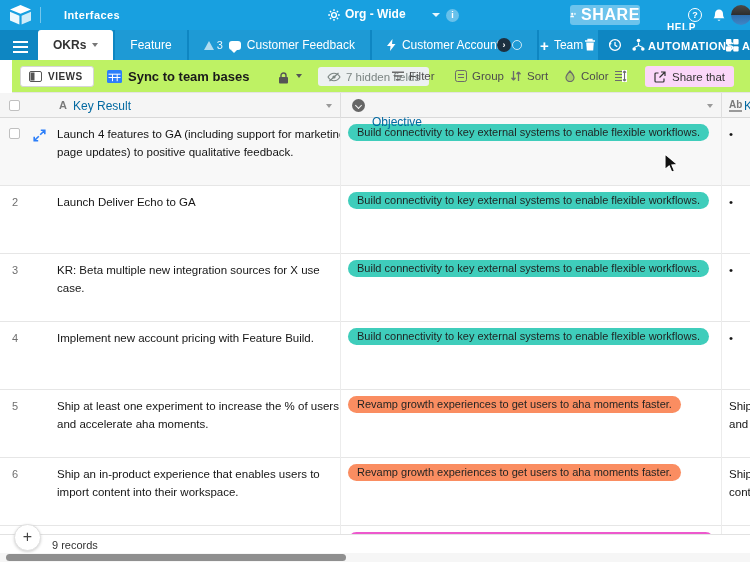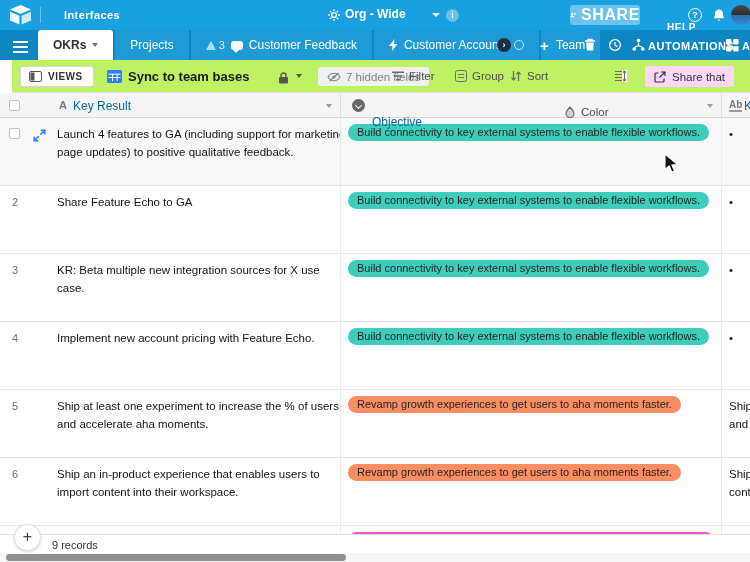--- a/index.html
+++ b/index.html
@@ -137,21 +137,21 @@
       <svg width="15" height="12" viewBox="0 0 15 12">
           <path d="M0 1h15M0 6h15M0 11h15" stroke="#fff" stroke-width="1.8"></path>
         </svg>
     </span>
     <div class="tabs">
       <div class="tab active">
         <span>OKRs</span>
         <span class="tab-caret"></span>
       </div>
       <div class="tab">
-        <span>Projects</span>
+        <span>Feature</span>
       </div>
       <div class="tab">
         <span class="warn-tri"></span>
         <span class="warn-count">3</span>
         <span class="chat-bubble"></span>
         <span>Customer Feedback</span>
       </div>
       <div class="tab">
         <svg width="9" height="12" viewBox="0 0 9 12">
             <path d="M5.5 0L0 7h3.5L3 12l5.5-7H5z" fill="#fff"></path>
@@ -243,21 +243,21 @@
           <path d="M3 4.5h6M3 7.5h6" stroke="#6b6b6b" stroke-width="1.2"></path>
         </svg>
       <span>Group</span>
     </div>
     <div class="tool-item" style="left:498px;">
       <svg width="12" height="12" viewBox="0 0 12 12">
           <path d="M3.5 1v9M3.5 10L1.5 7.8M3.5 10l2-2.2M8.5 11V2M8.5 2L6.5 4.2M8.5 2l2 2.2" stroke="#6b6b6b" stroke-width="1.3" fill="none"></path>
         </svg>
       <span>Sort</span>
     </div>
-    <div class="tool-item" style="left:552px;margin-top:36px;">
+    <div class="tool-item" style="left:552px;">
       <svg width="12" height="12" viewBox="0 0 12 12">
           <path d="M6 1C3.5 3.8 2 5.8 2 7.6A4 4 0 0 0 10 7.6C10 5.8 8.5 3.8 6 1z" stroke="#6b6b6b" stroke-width="1.2" fill="#6b6b6b" fill-opacity=".25"></path>
         </svg>
       <span>Color</span>
     </div>
     <div class="tool-item" style="left:602px;">
       <svg width="13" height="12" viewBox="0 0 13 12">
           <path d="M1 1.5h11M1 4.5h11M1 7.5h11M1 10.5h11" stroke="#6b6b6b" stroke-width="1.2"></path>
           <rect x="8" y="0" width="5" height="12" fill="#fff"></rect>
           <path d="M10.5 1v10M10.5 1L9 2.6M10.5 1l1.5 1.6M10.5 11L9 9.4M10.5 11l1.5-1.6" stroke="#6b6b6b" stroke-width="1.1" fill="none"></path>
@@ -305,21 +305,21 @@
       <span class="pill" style="background-color: rgb(63, 205, 187);">Build connectivity to key external systems to enable flexible workflows.</span>
     </div>
     <div class="cell c3">
       <div class="detail-text">•</div>
     </div>
   </div>
 
   <div class="row" style="top:186px;">
     <div class="cell c1">
       <span class="rownum">2</span>
-      <div class="kr-text">Share Feature Echo to GA</div>
+      <div class="kr-text">Launch Deliver Echo to GA</div>
     </div>
     <div class="cell c2">
       <span class="pill" style="background-color: rgb(63, 205, 187);">Build connectivity to key external systems to enable flexible workflows.</span>
     </div>
     <div class="cell c3">
       <div class="detail-text">•</div>
     </div>
   </div>
 
   <div class="row" style="top:254px;">
@@ -331,21 +331,21 @@
       <span class="pill" style="background-color: rgb(63, 205, 187);">Build connectivity to key external systems to enable flexible workflows.</span>
     </div>
     <div class="cell c3">
       <div class="detail-text">•</div>
     </div>
   </div>
 
   <div class="row" style="top:322px;">
     <div class="cell c1">
       <span class="rownum">4</span>
-      <div class="kr-text">Implement new account pricing with Feature Echo.</div>
+      <div class="kr-text">Implement new account pricing with Feature Build.</div>
     </div>
     <div class="cell c2">
       <span class="pill" style="background-color: rgb(63, 205, 187);">Build connectivity to key external systems to enable flexible workflows.</span>
     </div>
     <div class="cell c3">
       <div class="detail-text">•</div>
     </div>
   </div>
 
   <div class="row" style="top:390px;">

